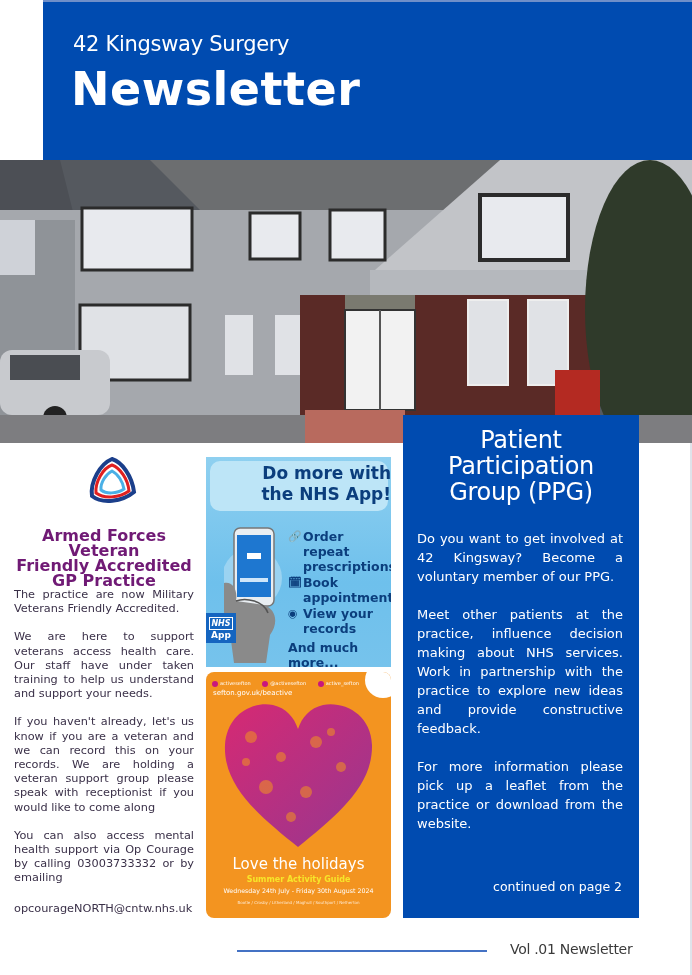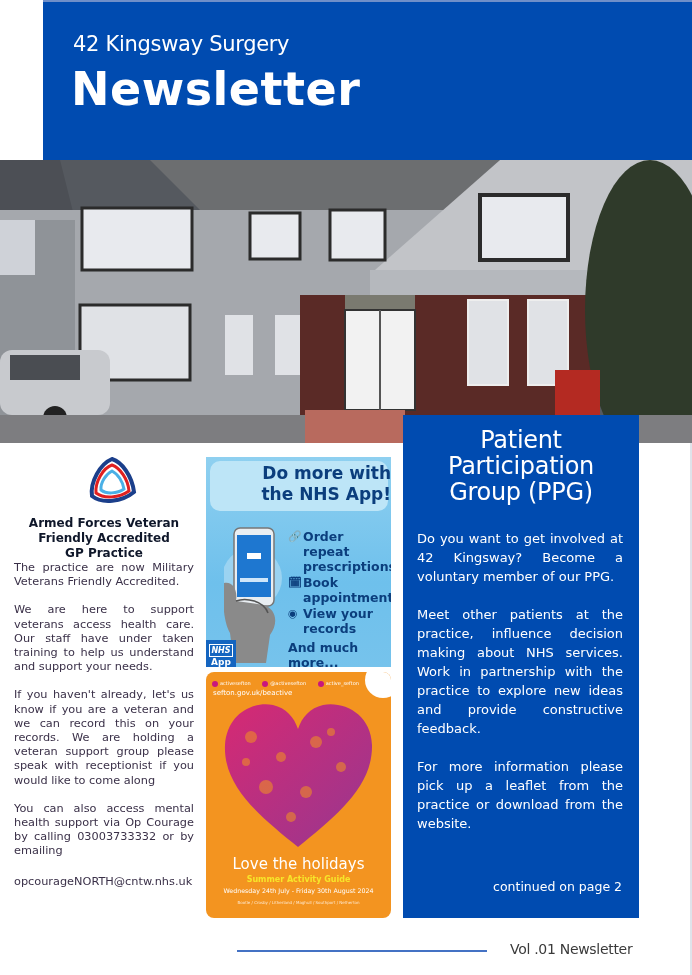--- a/index.html
+++ b/index.html
@@ -8,33 +8,33 @@
 
   .header { position: absolute; left: 0; top: 0; width: 692px; height: 160px; background: #004bb0; border-top: 2px solid #6f8fc9; margin-left: 43px; }
   .header .sub { position: absolute; left: 30px; top: 30px; color: #fff; font-size: 21px; font-weight: normal; letter-spacing: -0.3px; }
   .header .title { position: absolute; left: 28px; top: 60px; color: #fff; font-size: 46px; font-weight: bold; letter-spacing: 0.5px; }
 
   .photo { position: absolute; left: 0; top: 160px; width: 692px; height: 283px; overflow: hidden; background: #3a3d44; }
   .photo svg { display: block; }
 
   .col-left { position: absolute; left: 14px; top: 456px; width: 180px; }
   .vet-logo { display: block; margin: 0 auto 0 72px; }
-  .vet-heading { text-align: center; font-weight: bold; font-size: 12px; color: #0f172a; line-height: 15px; margin-top: 8px; }
+  .vet-heading { text-align: center; font-weight: bold; font-size: 16px; color: #701a75; line-height: 15px; margin-top: 20px; }
   .left-body { font-size: 11.3px; line-height: 14.2px; color: #3a3048; text-align: justify; }
   .left-body p { margin-bottom: 14px; }
   .left-body .email { word-break: break-all; text-align: left; }
 
   .nhs-card { position: absolute; left: 206px; top: 457px; width: 185px; height: 210px; background: linear-gradient(180deg, #8fd0f0 0%, #6ec0ec 60%, #76c3ec 100%); overflow: hidden; }
   .nhs-card .banner { position: absolute; left: 4px; top: 4px; width: 178px; height: 50px; background: #bde5f7; border-radius: 10px; }
   .nhs-card .banner-text { position: absolute; left: 0; top: 6px; width: 185px; text-align: right; color: #0b3e7d; font-weight: bold; font-size: 17px; line-height: 21px; }
   .nhs-card .features { position: absolute; left: 82px; top: 72px; width: 105px; color: #0b3e7d; font-weight: bold; font-size: 12.5px; line-height: 15px; }
   .nhs-card .feat { position: relative; padding-left: 15px; margin-bottom: 1px; }
   .nhs-card .feat .ic { position: absolute; left: 0; top: 0; font-size: 11px; }
   .nhs-card .more { margin-top: 4px; }
-  .nhs-badge { position: absolute; left: 0; top: 183px; width: 30px; height: 30px; background: #1565c0; color: #fff; font-size: 9px; font-weight: bold; text-align: center; line-height: 11px; padding-top: 4px; }
+  .nhs-badge { position: absolute; left: 0; top: 156px; width: 30px; height: 30px; background: #1565c0; color: #fff; font-size: 9px; font-weight: bold; text-align: center; line-height: 11px; padding-top: 4px; }
   .nhs-badge .nhs-word { font-style: italic; border: 1px solid #fff; display: inline-block; padding: 0 1px; font-size: 8px; }
 
   .orange-card { position: absolute; left: 206px; top: 672px; width: 185px; height: 246px; background: #f39420; border-radius: 8px; overflow: hidden; }
   .orange-card .social { position: absolute; left: 6px; top: 8px; font-size: 5px; color: #fff; white-space: nowrap; }
   .orange-card .social span { display: inline-block; margin-right: 10px; }
   .orange-card .social i { display: inline-block; width: 6px; height: 6px; border-radius: 50%; background: #c8177e; margin-right: 2px; vertical-align: middle; }
   .orange-card .url { position: absolute; left: 7px; top: 17px; font-size: 7px; color: #fff; }
   .orange-card .corner { position: absolute; right: -10px; top: -10px; width: 36px; height: 36px; background: #fff; border-radius: 50%; }
   .orange-card .heart { position: absolute; left: 15px; top: 25px; }
   .orange-card .h1 { position: absolute; left: 0; top: 183px; width: 185px; text-align: center; color: #fff; font-size: 15px; }

